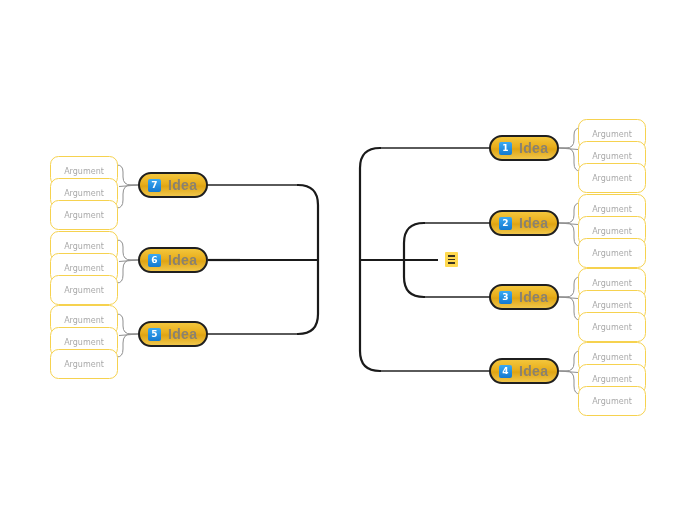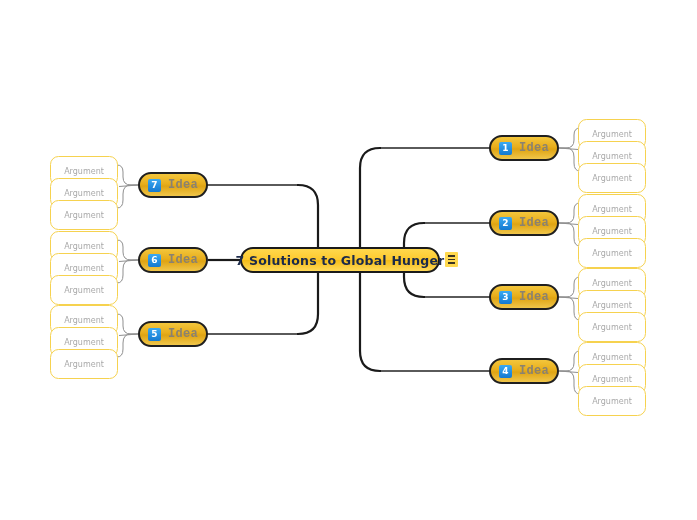--- a/index.html
+++ b/index.html
@@ -55,23 +55,23 @@
     border-radius:2px;
     background:linear-gradient(180deg,#3aa9f2 0%,#1479d0 100%);
     color:#ffffff;
     font-size:9px;font-weight:bold;
     font-family:"DejaVu Sans", sans-serif;
     flex:none;
   }
   .idea-label{
     margin-left:7px;
     color:#8a8270;
-    font-size:12px;
+    font-size:14px;
     font-weight:bold;
-    font-family:Liberation Mono, monospace;
+    font-family:Liberation Sans, sans-serif;
     letter-spacing:0.3px;
   }
 
   
   .arg-node{
     position:absolute;
     display:flex;align-items:center;justify-content:center;
     box-sizing:border-box;
     width:68px;height:30px;
     border:1.5px solid #f6d24f;
@@ -152,23 +152,20 @@
 
     <path d="M138,260 L131,260 Q123,260 123,252 L123,247 Q123,240 117,240" fill="none" stroke="#8f8f8f" stroke-width="1"></path>
     <path d="M138,260 L119,261.5" fill="none" stroke="#8f8f8f" stroke-width="1.2"></path>
     <path d="M138,260 L131,260 Q123,260 123,269 L123,275 Q123,283 117,283" fill="none" stroke="#8f8f8f" stroke-width="1"></path>
 
     <path d="M138,334 L131,334 Q123,334 123,326 L123,321 Q123,314 117,314" fill="none" stroke="#8f8f8f" stroke-width="1"></path>
     <path d="M138,334 L119,335.5" fill="none" stroke="#8f8f8f" stroke-width="1.2"></path>
     <path d="M138,334 L131,334 Q123,334 123,343 L123,349 Q123,357 117,357" fill="none" stroke="#8f8f8f" stroke-width="1"></path>
   </svg>
 
-  <div class="root-node" style="left:240px;top:247px;width:200px;">
-    <span>7 Solutions to Global Hunger</span>
-  </div>
 
   <div class="menu-icon" style="left:445px;top:252px;">
     <i></i>
     <i></i>
     <i></i>
   </div>
 
   <div class="idea-node" style="left:489px;top:135px;">
     <span class="idea-badge">1</span>
     <span class="idea-label">Idea</span>

